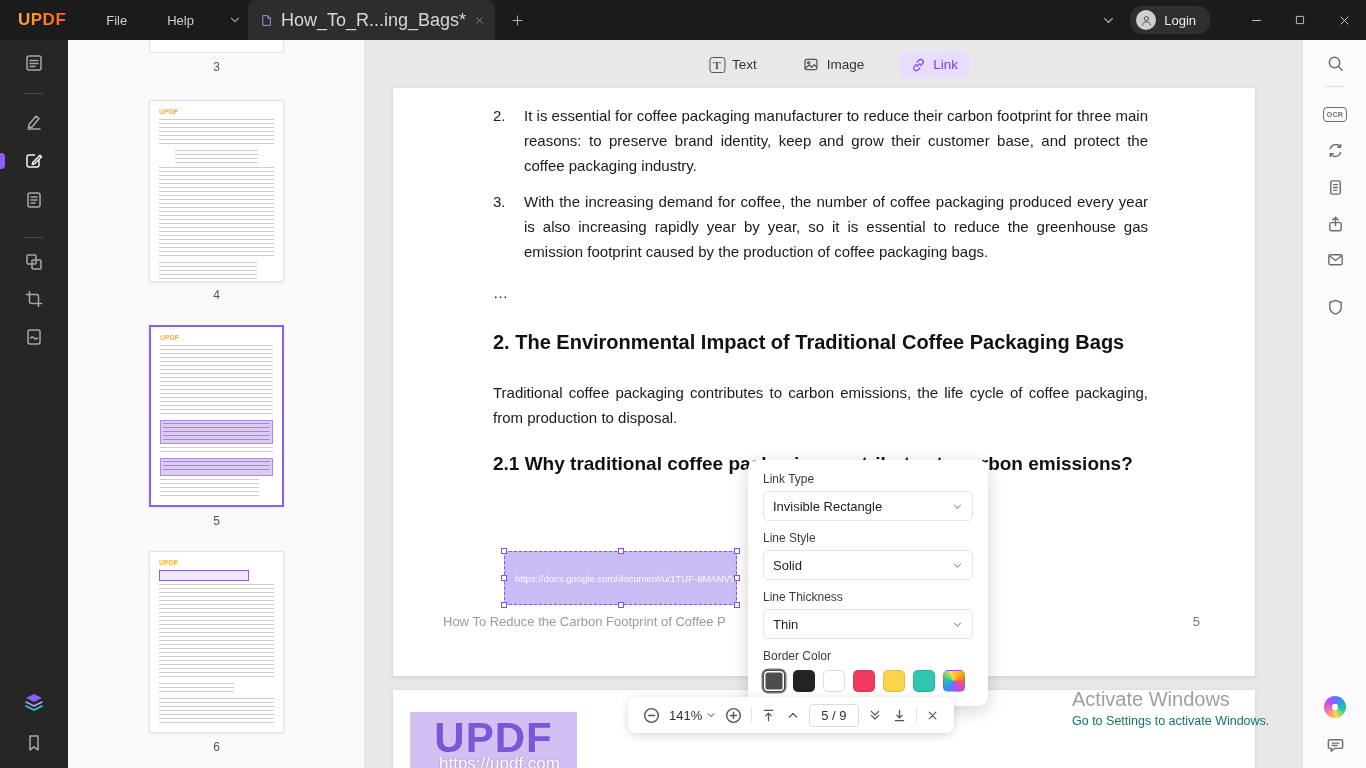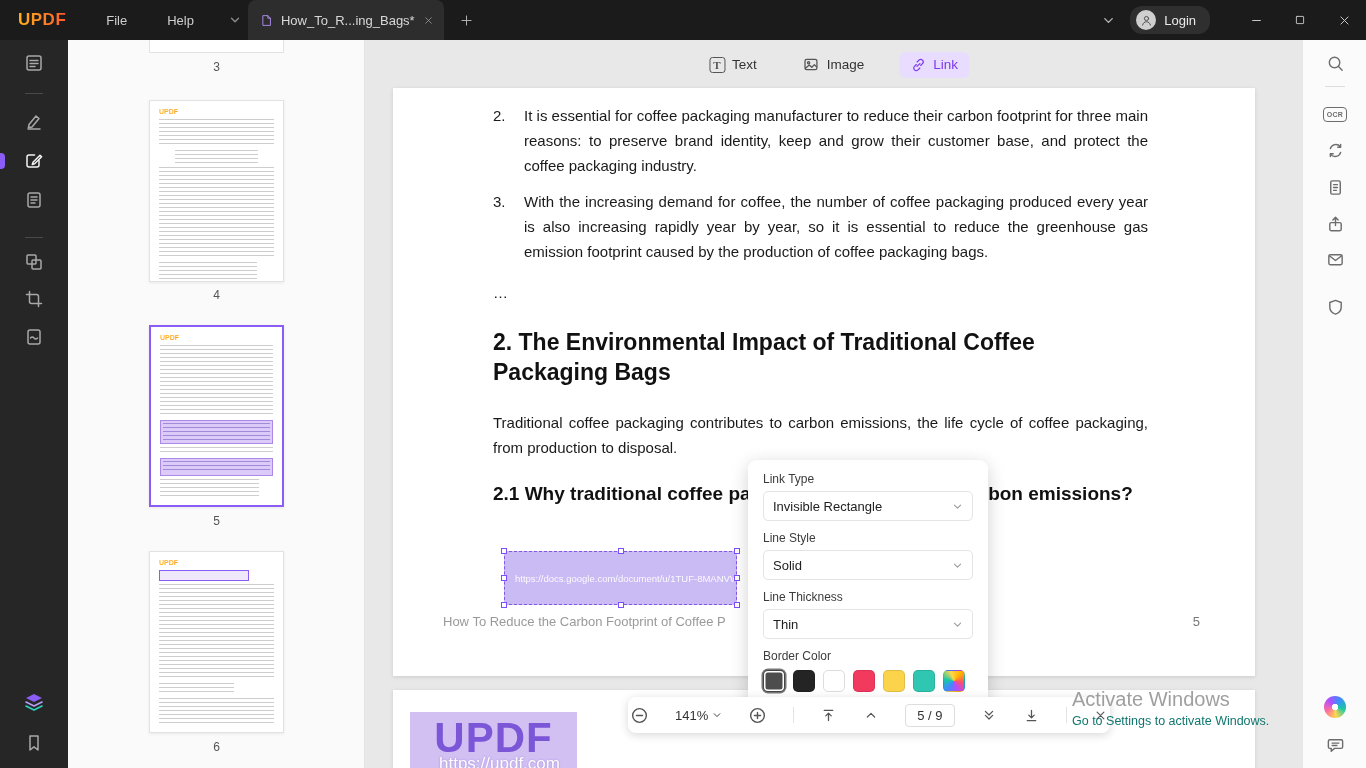--- a/index.html
+++ b/index.html
@@ -6,21 +6,21 @@
   html,body{width:1366px;height:768px;overflow:hidden;font-family:"Liberation Sans",sans-serif;background:#e8e8e8}
   svg{display:block}
   .ic{fill:none;stroke:currentColor;stroke-width:1.5;stroke-linecap:round;stroke-linejoin:round}
 
   
   .titlebar{position:absolute;top:0;left:0;right:0;height:40px;background:#1b1b1b;display:flex;align-items:center;z-index:100}
   .logo{font-weight:800;font-size:17px;letter-spacing:.5px;margin-left:18px;background:linear-gradient(90deg,#ffb21d,#ff5a2e);-webkit-background-clip:text;background-clip:text;color:transparent}
   .menu{font-size:13px;color:#cfcfcf;margin-left:40px;cursor:default}
   .tab-chevron{margin-left:34px;color:#8f8f8f}
   .tab{height:40px;display:flex;align-items:center;gap:8px;background:#2d2d2d;border-radius:8px 8px 0 0;padding:0 10px 0 12px;margin-left:6px;min-width:176px}
-  .tab-title{font-size:13px;color:#d8d8d8;white-space:nowrap}
+  .tab-title{font-size:18px;color:#d8d8d8;white-space:nowrap}
   .tab-close{color:#9a9a9a;margin-left:auto}
   .newtab{color:#b5b5b5;margin-left:16px}
   .tb-right{margin-left:auto;display:flex;align-items:center}
   .tb-collapse{color:#b5b5b5;margin-right:14px}
   .login{display:flex;align-items:center;gap:8px;background:#2f2f2f;border-radius:12px;height:28px;padding:0 14px 0 6px;margin-right:24px}
   .avatar{width:20px;height:20px;border-radius:50%;background:#cfcfcf;color:#4a4a4a;display:grid;place-items:center}
   .login-label{font-size:13px;color:#eaeaea}
   .winbtn{width:44px;height:40px;display:grid;place-items:center;color:#cdcdcd}
 
   
@@ -49,21 +49,21 @@
   .fmt-btn{display:flex;align-items:center;gap:7px;font-size:13.5px;color:#333;padding:5px 11px;border-radius:6px}
   .fmt-btn.active{background:#e9ddff;color:#7c3aed}
   .t-ico{width:16px;height:16px;border:1.3px solid #555;border-radius:3px;display:grid;place-items:center;font:700 11px "Liberation Serif",serif;color:#555}
 
   .page{position:absolute;left:28px;width:862px;background:#fff;box-shadow:0 1px 4px rgba(0,0,0,.13)}
   .page1{top:48px;height:588px;padding:15px 107px 0 100px;font-size:15px;line-height:25px;color:#1a1a1a}
   .li{display:flex;text-align:justify}
   .li .m{width:31px;flex:none}
   .li+.li{margin-top:11px}
   .dots{margin-top:16px}
-  .h2{margin-top:22px;font-size:23px;line-height:30px;font-weight:700;color:#111}
+  .h2{margin-top:22px;font-size:20px;line-height:30px;font-weight:700;color:#111}
   .para{margin-top:23px;text-align:justify}
   .h21{margin-top:21px;font-size:19px;line-height:26px;font-weight:700;color:#111}
 
   .link-rect{position:absolute;left:111px;top:463px;width:233px;height:54px;background:rgba(150,119,233,.5);border:1.5px dashed #8257e6;z-index:5}
   .link-url{position:absolute;inset:0;display:flex;align-items:center;padding:0 10px;font-size:9.5px;color:rgba(255,255,255,.92);overflow:hidden;white-space:nowrap}
   .h{position:absolute;width:6px;height:6px;background:#fff;border:1.2px solid #7c4dff}
   .h.tl{left:-4px;top:-4px}.h.tc{left:50%;margin-left:-3px;top:-4px}.h.tr{right:-4px;top:-4px}
   .h.ml{left:-4px;top:50%;margin-top:-3px}.h.mr{right:-4px;top:50%;margin-top:-3px}
   .h.bl{left:-4px;bottom:-4px}.h.bc{left:50%;margin-left:-3px;bottom:-4px}.h.br{right:-4px;bottom:-4px}
 
@@ -80,21 +80,21 @@
   .pp-label{font-size:12px;color:#3c3c3c;margin:10px 0 5px}
   .pp-label:first-child{margin-top:0}
   .pp-select{height:30px;border:1px solid #e4e4e4;border-radius:5px;display:flex;align-items:center;justify-content:space-between;padding:0 9px;font-size:13px;color:#222;background:#fff}
   .pp-select .chev{color:#999}
   .sw-row{display:flex;gap:8px;margin-top:7px}
   .sw{width:22px;height:22px;border-radius:5px;border:1px solid rgba(0,0,0,.10)}
   .sw.selected{box-shadow:0 0 0 1.5px #fff inset,0 0 0 1.5px #777}
   .sw.white{border:1px solid #ddd}
 
   
-  .zoombar{position:absolute;left:263px;top:657px;height:36px;display:flex;align-items:center;gap:26px;background:#fff;border-radius:8px;box-shadow:0 2px 10px rgba(0,0,0,.16);padding:0 2px;z-index:60;color:#555}
+  .zoombar{position:absolute;left:263px;top:657px;height:36px;display:flex;align-items:center;gap:8px;background:#fff;border-radius:8px;box-shadow:0 2px 10px rgba(0,0,0,.16);padding:0 14px;z-index:60;color:#555}
   .z-level{display:flex;align-items:center;gap:4px;font-size:13px;color:#333}
   .z-div{width:1px;height:16px;background:#e3e3e3}
   .z-page{border:1px solid #ddd;border-radius:4px;padding:3px 11px;font-size:13px;color:#333}
 
   
   .right-rail{position:absolute;right:0;top:40px;bottom:0;width:64px;background:#fbfbfb;border-left:1px solid #e6e6e6;z-index:40}
   .rr-item{position:absolute;left:0;width:64px;height:36px;display:grid;place-items:center;color:#6d6d6d}
   .rr-div{position:absolute;left:22px;width:20px;height:1px;background:#dedede}
   .ocr-box{border:1.5px solid #6d6d6d;border-radius:4px;font-size:7px;font-weight:700;padding:3px 3px;color:#6d6d6d;letter-spacing:.3px}
   .ai-ball{width:22px;height:22px;border-radius:50%;background:radial-gradient(circle at 50% 50%,#fff 0 3px,transparent 3.5px),conic-gradient(from 30deg,#3d8bff,#19c8a6,#ffd84d,#ff6da0,#b14dff,#3d8bff)}

